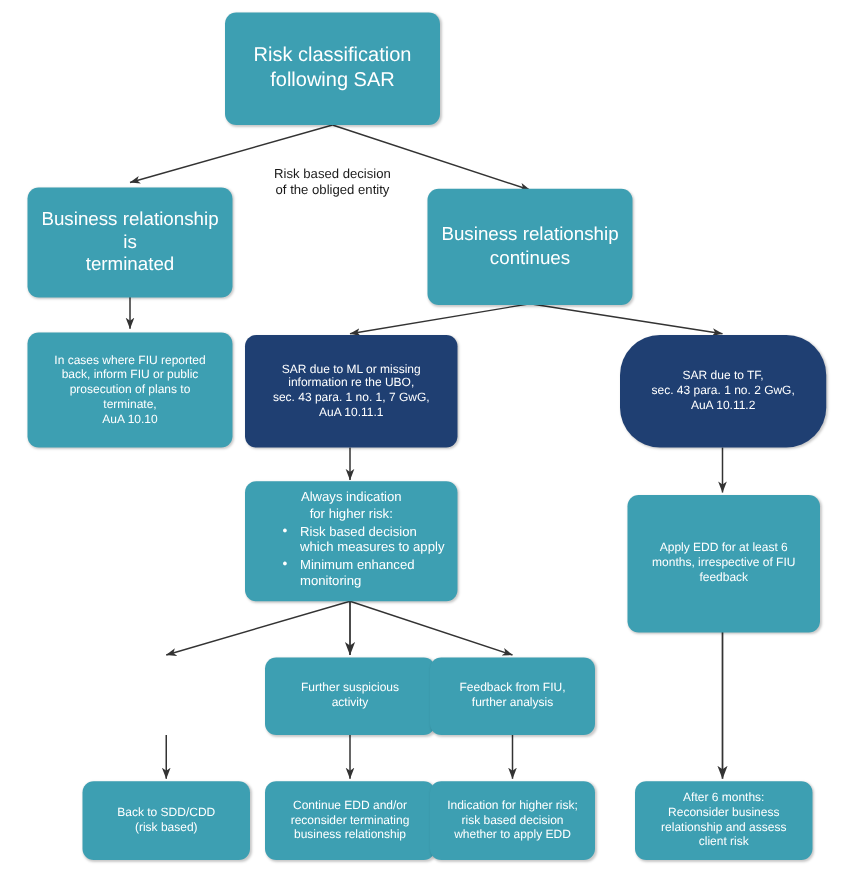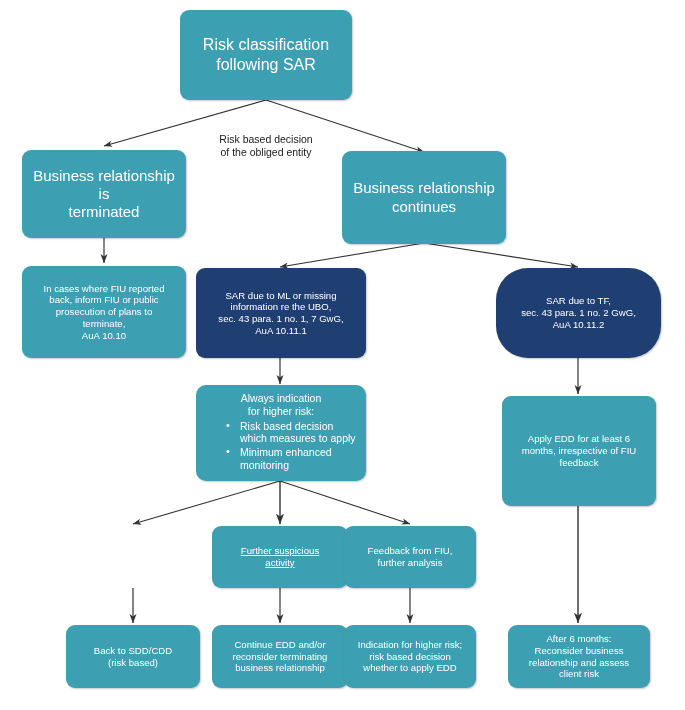--- a/index.html
+++ b/index.html
@@ -56,21 +56,20 @@
     line-height: 1.25;
     text-align: center;
     white-space: pre-line;
     z-index: 2;
   }
 
   
   .node.bullets {
     display: block;
     padding: 7px 8px 7px 8px;
-    border-radius: 10px;
   }
   .bullets .blead {
     font-size: 10.5px;
     text-align: center;
     white-space: pre-line;
     display: block;
     margin-bottom: 2px;
   }
   .bullets ul {
     margin: 0;
@@ -180,21 +179,21 @@
     </ul>
   </div>
 
   <div class="node teal n-small" style="left:502px; top:396px; width:154px; height:110px;">
     <span class="txt">Apply EDD for at least 6
 months, irrespective of FIU
 feedback</span>
   </div>
 
 
-  <div class="node teal n-small" style="left:212px; top:526px; width:136px; height:62px;text-decoration:underline;">
+  <div class="node teal n-small" style="left:212px; top:526px; width:136px; height:62px;">
     <span class="txt">Further suspicious
 activity</span>
   </div>
 
   <div class="node teal n-small" style="left:344px; top:526px; width:132px; height:62px;">
     <span class="txt">Feedback from FIU,
 further analysis</span>
   </div>
 
   <div class="node teal n-small" style="left:66px; top:625px; width:134px; height:63px;">

